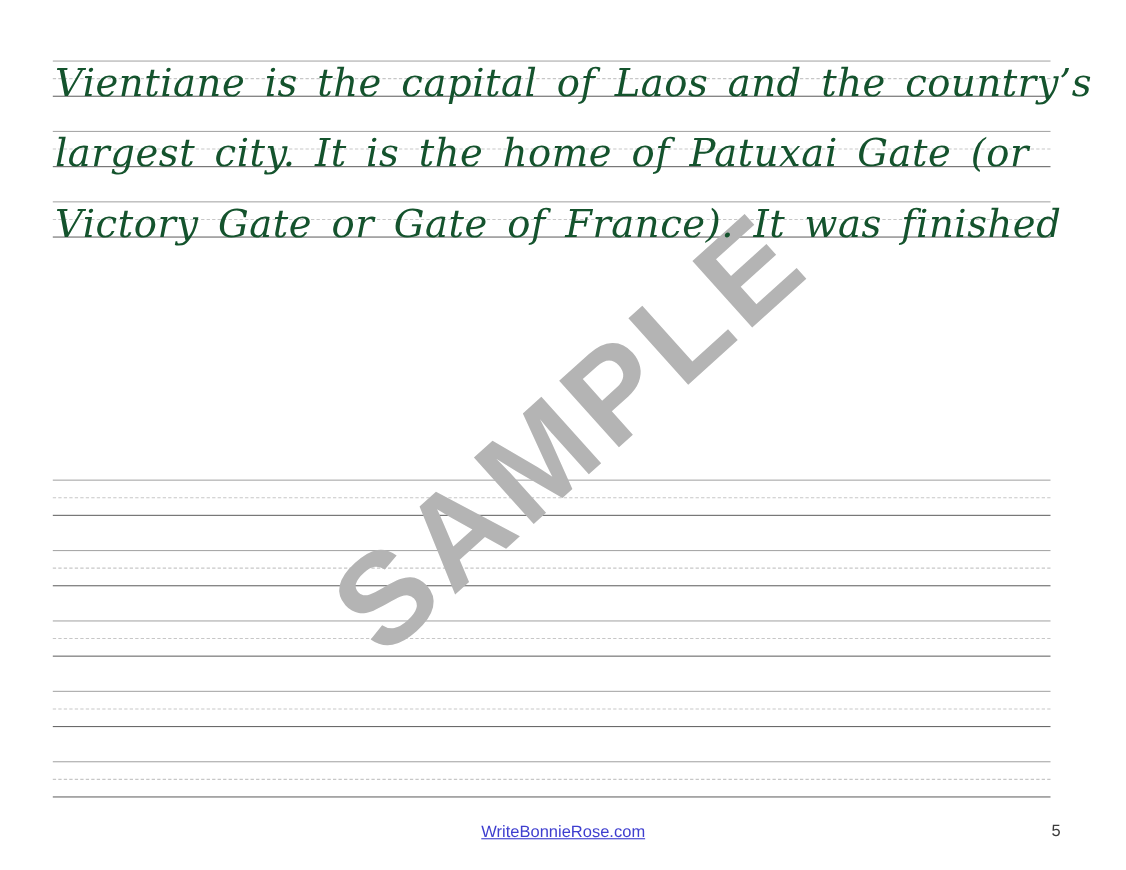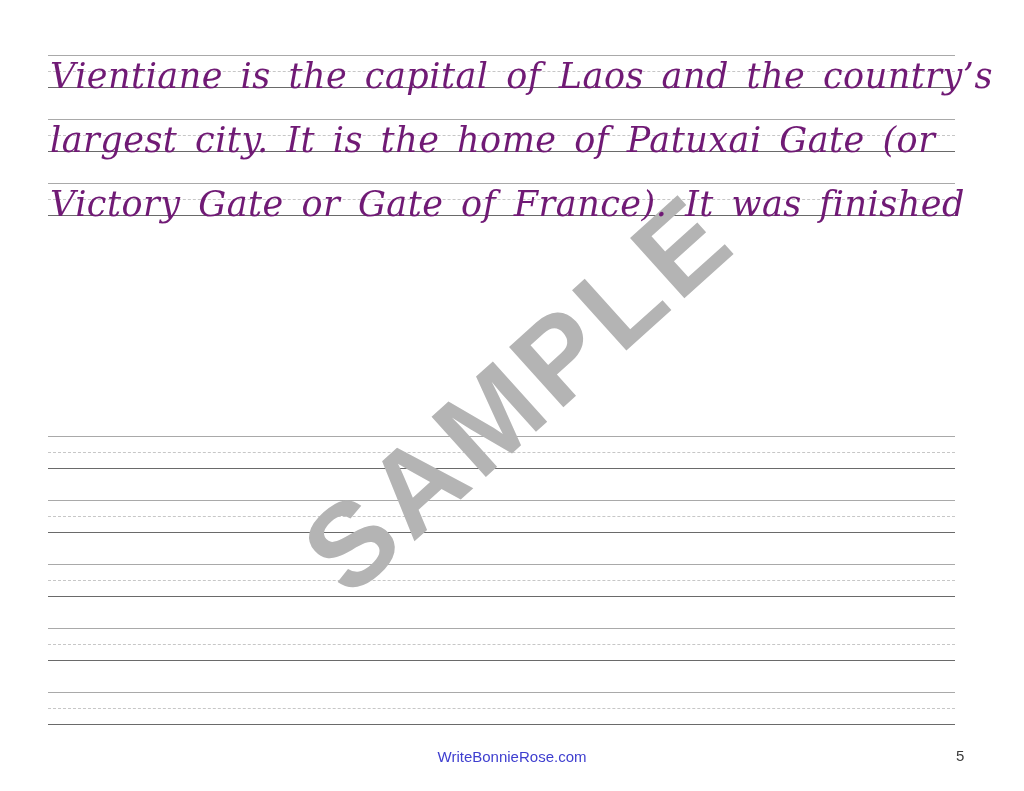--- a/index.html
+++ b/index.html
@@ -39,21 +39,21 @@
     top: 4px;
     z-index: 3;
     white-space: nowrap;
     font-family: "DejaVu Serif", serif;
     font-style: italic;
     font-weight: 400;
     font-size: 35px;
     line-height: 1;
     letter-spacing: 0.5px;
     word-spacing: 6px;
-    color: #701a75;
+    color: #14532d;
   }
 
   
   .watermark {
     position: absolute;
     left: 518px;
     top: 393px;
     z-index: 2;
     transform: translate(-50%, -50%) rotate(-42deg);
     font-family: "Liberation Sans", sans-serif;
@@ -66,20 +66,21 @@
   }
 
   
   .footer-link {
     position: absolute;
     left: 50%;
     transform: translateX(-50%);
     top: 748px;
     font-size: 15px;
     color: #3e3ecf;
+    text-decoration: underline;
     cursor: pointer;
   }
   .page-number {
     position: absolute;
     left: 956px;
     top: 747px;
     font-size: 15px;
     color: #3c3c3c;
   }
 </style>

